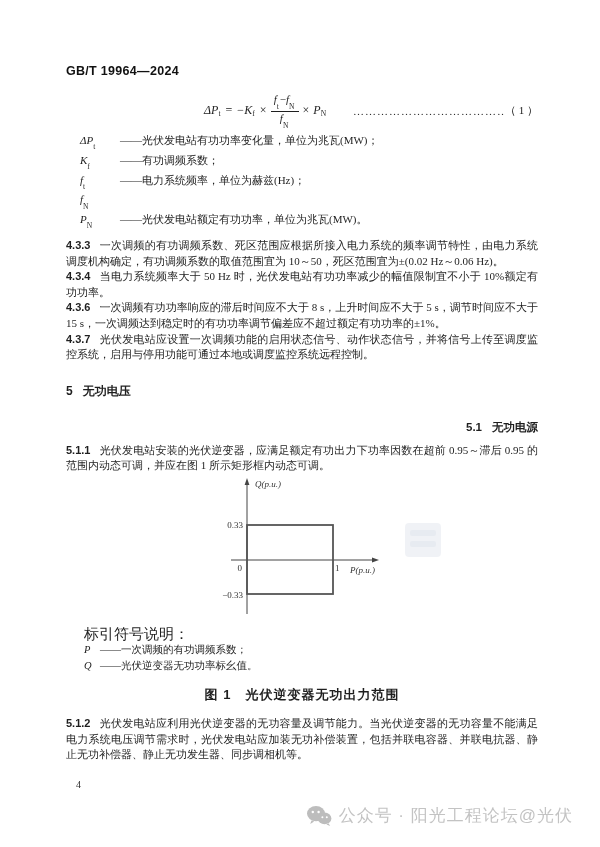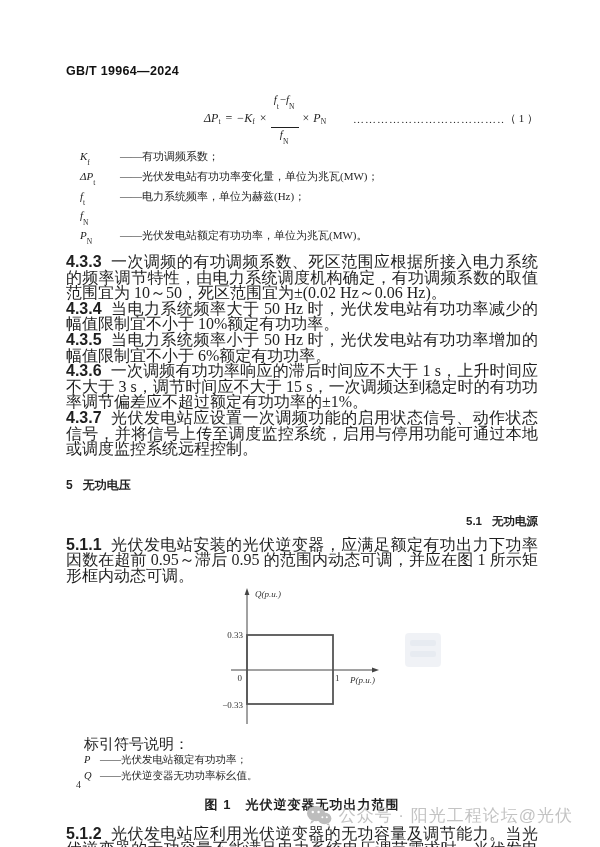--- a/index.html
+++ b/index.html
@@ -13,33 +13,33 @@
     font-weight:bold;font-size:12.5px;letter-spacing:.3px;color:#111;
   }
   
   .formula-row{display:flex;align-items:center;margin:16px 0 6px 0;padding-left:138px;}
   .f-math{display:inline-flex;align-items:center;font-size:12px;white-space:nowrap;}
   .var{font-style:italic;}
   sub.s{font-size:7.5px;font-style:normal;position:relative;top:3px;margin-right:1px;}
   .op{margin:0 4px;}
   .eqs{margin:0 4px;}
   .frac{display:inline-flex;flex-direction:column;align-items:center;line-height:1.05;font-size:11px;}
-  .frac .fr-num{padding:0 3px 19px 3px;border-bottom:1px solid #1f1f1f;}
+  .frac .fr-num{padding:0 3px 3px 3px;border-bottom:1px solid #1f1f1f;}
   .frac .fr-den{padding-top:1px;}
   .f-dots{flex:1;overflow:hidden;white-space:nowrap;font-size:11px;letter-spacing:1px;margin-left:26px;color:#222;}
   .f-no{font-size:11px;white-space:nowrap;color:#222;}
   
   .where{font-size:11px;margin-top:6px;}
   .defs{margin:2px 0 6px 0;}
   .def-row{display:flex;font-size:11px;line-height:15.6px;}
   .def-sym{width:40px;flex:0 0 40px;font-style:italic;padding-left:14px;}
   .def-sym sub.s{top:2px;}
   .def-desc{flex:1;}
   
-  .para{margin:0;font-size:16px;line-height:15.6px;text-align:justify;}
+  .para{margin:0;font-size:11px;line-height:15.6px;text-align:justify;}
   .cnum{font-family:"Liberation Sans","DejaVu Sans",sans-serif;font-weight:bold;margin-right:9px;}
   .h1{font-family:"Liberation Sans","DejaVu Sans",sans-serif;font-weight:bold;font-size:12px;margin:20px 0 0 0;}
   .h2{font-family:"Liberation Sans","DejaVu Sans",sans-serif;font-weight:bold;font-size:11.5px;margin:20px 0 8px 0;text-align:right;}
   .h1 .num,.h2 .num{margin-right:10px;}
   
   .figure-wrap{position:relative;height:148px;margin-top:2px;}
   .figure-svg{position:absolute;left:134px;top:0;}
   .blob{position:absolute;left:339px;top:47px;width:36px;height:34px;background:#edf0f4;border-radius:4px;opacity:.8;}
   .blob:before{content:"";position:absolute;left:5px;top:7px;right:5px;height:6px;background:#e2e7ee;border-radius:2px;}
   .blob:after{content:"";position:absolute;left:5px;top:18px;right:5px;height:6px;background:#e2e7ee;border-radius:2px;}
@@ -87,44 +87,43 @@
         <span class="var">P</span>
           <sub class="s">N</sub>
       </span>
       <span class="f-dots">………………………………………………</span>
       <span class="f-no">（ 1 ）</span>
     </div>
 
 
     <div class="defs">
       <div class="def-row">
+        <span class="def-sym"><span>ΔP</span><sub class="s">t</sub></span>
+        <span class="def-desc">——光伏发电站有功功率变化量，单位为兆瓦(MW)；</span>
+      </div>
+      <div class="def-row">
         <span class="def-sym"><span>K</span><sub class="s">f</sub></span>
         <span class="def-desc">——有功调频系数；</span>
-      </div>
-      <div class="def-row">
-        <span class="def-sym"><span>ΔP</span><sub class="s">t</sub></span>
-        <span class="def-desc">——光伏发电站有功功率变化量，单位为兆瓦(MW)；</span>
       </div>
       <div class="def-row">
         <span class="def-sym"><span>f</span><sub class="s">t</sub></span>
         <span class="def-desc">——电力系统频率，单位为赫兹(Hz)；</span>
       </div>
       <div class="def-row">
         <span class="def-sym"><span>f</span><sub class="s">N</sub></span>
       </div>
       <div class="def-row">
         <span class="def-sym"><span>P</span><sub class="s">N</sub></span>
         <span class="def-desc">——光伏发电站额定有功功率，单位为兆瓦(MW)。</span>
       </div>
     </div>
 
     <p class="para"><b class="cnum">4.3.3</b><span>一次调频的有功调频系数、死区范围应根据所接入电力系统的频率调节特性，由电力系统调度机构确定，有功调频系数的取值范围宜为 10～50，死区范围宜为±(0.02 Hz～0.06 Hz)。</span></p>
     <p class="para"><b class="cnum">4.3.4</b><span>当电力系统频率大于 50 Hz 时，光伏发电站有功功率减少的幅值限制宜不小于 10%额定有功功率。</span></p>
-    <p class="para"><b class="cnum">4.3.5</b><span>当电力系统频率小于 50 Hz 时，光伏发电站有功功率增加的幅值限制宜不小于 6%额定有功功率。</span></p>
-    <p class="para"><b class="cnum">4.3.6</b><span>一次调频有功功率响应的滞后时间应不大于 1 s，上升时间应不大于 3 s，调节时间应不大于 15 s，一次调频达到稳定时的有功功率调节偏差应不超过额定有功功率的±1%。</span></p>
+    <p class="para"><b class="cnum">4.3.6</b><span>一次调频有功功率响应的滞后时间应不大于 8 s，上升时间应不大于 5 s，调节时间应不大于 15 s，一次调频达到稳定时的有功功率调节偏差应不超过额定有功功率的±1%。</span></p>
     <p class="para"><b class="cnum">4.3.7</b><span>光伏发电站应设置一次调频功能的启用状态信号、动作状态信号，并将信号上传至调度监控系统，启用与停用功能可通过本地或调度监控系统远程控制。</span></p>
 
     <div class="h1"><span class="num">5</span><span>无功电压</span></div>
     <div class="h2"><span class="num">5.1</span><span>无功电源</span></div>
 
     <p class="para"><b class="cnum">5.1.1</b><span>光伏发电站安装的光伏逆变器，应满足额定有功出力下功率因数在超前 0.95～滞后 0.95 的范围内动态可调，并应在图 1 所示矩形框内动态可调。</span></p>
 
     <div class="figure-wrap">
       <svg class="figure-svg" width="200" height="148" viewBox="0 0 200 148">
 
@@ -143,21 +142,21 @@
         <text x="43" y="122" text-anchor="end" class="svg-txt">−0.33</text>
         <text x="135" y="95" class="svg-txt">1</text>
       </svg>
       <div class="blob"></div>
     </div>
 
     <div class="legend">
       <div class="legend-title">标引符号说明：</div>
       <div class="legend-row">
         <span class="legend-sym">P</span>
-        <span>——光伏发电站额定有功功率；</span>
+        <span>——一次调频的有功调频系数；</span>
       </div>
       <div class="legend-row">
         <span class="legend-sym">Q</span>
         <span>——光伏逆变器无功功率标幺值。</span>
       </div>
     </div>
 
     <div class="fig-caption">图 1　光伏逆变器无功出力范围</div>
 
     <p class="para p512"><b class="cnum">5.1.2</b><span>光伏发电站应利用光伏逆变器的无功容量及调节能力。当光伏逆变器的无功容量不能满足电力系统电压调节需求时，光伏发电站应加装无功补偿装置，包括并联电容器、并联电抗器、静止无功补偿器、静止无功发生器、同步调相机等。</span></p>

